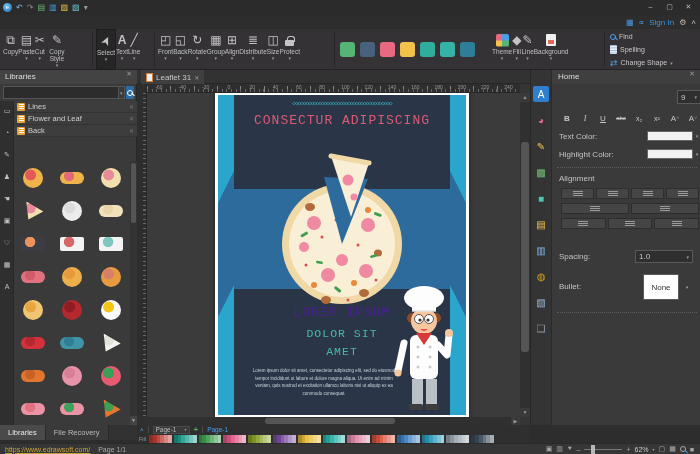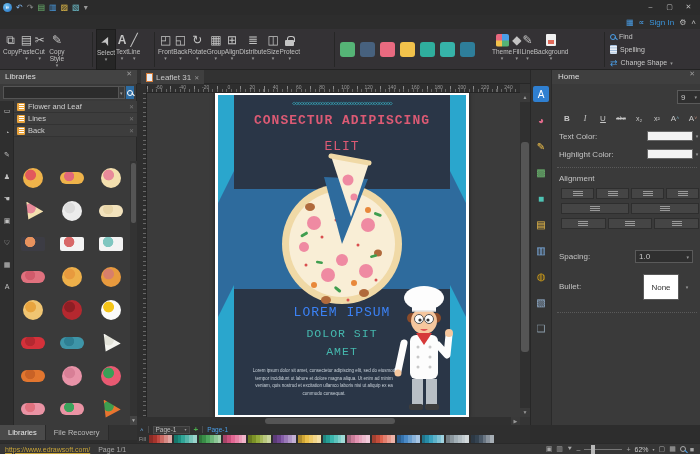--- a/index.html
+++ b/index.html
@@ -104,21 +104,21 @@
   #hscroll { left:0; top:347px; width:383px; height:8px; background:#303030; }
   #hscroll .thumb { position:absolute; left:128px; top:1px; width:130px; height:6px; background:#555; border-radius:3px; }
   #hscroll .rt { position:absolute; right:0; top:0; width:9px; height:8px; color:#999; font-size:5px; text-align:center; line-height:8px; background:#3a3a3a; }
 
   
   #page { position:absolute; left:68px; top:-1px; width:254px; height:326px; background:#fff; padding:3px; box-shadow:0 0 4px rgba(0,0,0,.5); }
   #poster { position:relative; width:248px; height:320px; overflow:hidden; }
   #poster svg { position:absolute; left:0; top:0; }
   .p-text { position:absolute; width:100%; text-align:center; font-family:"Liberation Mono","DejaVu Sans Mono",monospace; }
   #p-diamonds { top:4px; font-size:6px; letter-spacing:-1px; overflow:hidden; white-space:nowrap; }
-  #p-title1 { top:18px; font-size:13px; letter-spacing:1px;font-weight:bold; }
+  #p-title1 { top:18px; font-size:13px; letter-spacing:1px; }
   #p-title2 { top:44px; font-size:13px; letter-spacing:1px; }
   #p-sub1 { top:210px; font-size:13px; letter-spacing:1px; }
   #p-sub2 { top:232px; font-size:11.5px; letter-spacing:1px; }
   #p-sub3 { top:250px; font-size:11.5px; letter-spacing:1px; }
   #p-body { position:absolute; left:32px; top:272px; width:148px; font-size:4.5px; line-height:1.7; color:#c9d2da; text-align:center; font-family:"Liberation Sans",sans-serif; }
 
   
   #font-col { left:530px; top:70px; width:170px; height:355px; background:#3a3a3a; border-left:1px solid #272727; }
   #side-strip { left:0; top:0; width:21px; height:355px; background:#343434; border-right:1px solid #2a2a2a; }
   .side-ico { position:absolute; left:2px; width:16px; height:16px; border-radius:2px; display:flex; align-items:center; justify-content:center; font-size:10px; }
@@ -366,26 +366,26 @@
         <div class="strip-ico" style="top: 72px;">♟</div>
         <div class="strip-ico" style="top: 94px;">☚</div>
         <div class="strip-ico" style="top: 116px;">▣</div>
         <div class="strip-ico" style="top: 138px;">♡</div>
         <div class="strip-ico" style="top: 160px;">▦</div>
         <div class="strip-ico" style="top: 182px;">A</div>
       </div>
     <div id="lib-groups" class="abs">
         <div class="lib-row">
           <span class="lib-ico"></span>
-          <span class="lbl">Flower and Leaf</span>
+          <span class="lbl">Lines</span>
           <span class="x">✕</span>
         </div>
         <div class="lib-row">
           <span class="lib-ico"></span>
-          <span class="lbl">Lines</span>
+          <span class="lbl">Flower and Leaf</span>
           <span class="x">✕</span>
         </div>
         <div class="lib-row">
           <span class="lib-ico"></span>
           <span class="lbl">Back</span>
           <span class="x">✕</span>
         </div>
       </div>
     <div id="shape-grid" class="abs">
         <div class="shape-cell">
@@ -570,22 +570,21 @@
               <circle cx="29" cy="34" r="4.5" fill="#fff" stroke="#555" stroke-width="1"></circle>
               <circle cx="39" cy="34" r="4.5" fill="#fff" stroke="#555" stroke-width="1"></circle>
               <circle cx="30" cy="35" r="1.6" fill="#333"></circle>
               <circle cx="38" cy="35" r="1.6" fill="#333"></circle>
               <path d="M30,44 Q34,48 38,44 Z" fill="#e05252"></path>
               <polygon points="26,48 42,48 34,60" fill="#d63a3a"></polygon>
             </g>
           </svg>
           <div id="p-diamonds" class="p-text" style="color:#39b6c9">◇◇◇◇◇◇◇◇◇◇◇◇◇◇◇◇◇◇◇◇◇◇◇◇◇◇◇◇◇◇◇◇◇◇◇◇◇◇</div>
           <div id="p-title1" class="p-text" style="color: rgb(220, 90, 116);">CONSECTUR ADIPISCING</div>
-          <div id="p-title2" class="p-text" style="color: rgb(220, 90, 116);">ELIT</div>
-          <div id="p-sub1" class="p-text" style="color: #3b82f6;">LOREM IPSUM</div>
+          <div id="p-sub1" class="p-text" style="color: #4c1d95;">LOREM IPSUM</div>
           <div id="p-sub3" class="p-text" style="color: rgb(69, 184, 174);">AMET</div>
           <div id="p-sub2" class="p-text" style="color: rgb(69, 184, 174);">DOLOR SIT</div>
           <div id="p-body">Lorem ipsum dolor sit amet, consectetur adipiscing elit, sed do eiusmod tempor incididunt ut labore et dolore magna aliqua. Ut enim ad minim veniam, quis nostrud et excitation ullamco laboris nisi ut aliquip ex ea commodo consequat.</div>
         </div>
       </div>
 
     </div>
 
     <div id="vscroll" class="abs">
       <div class="up">▲</div>

